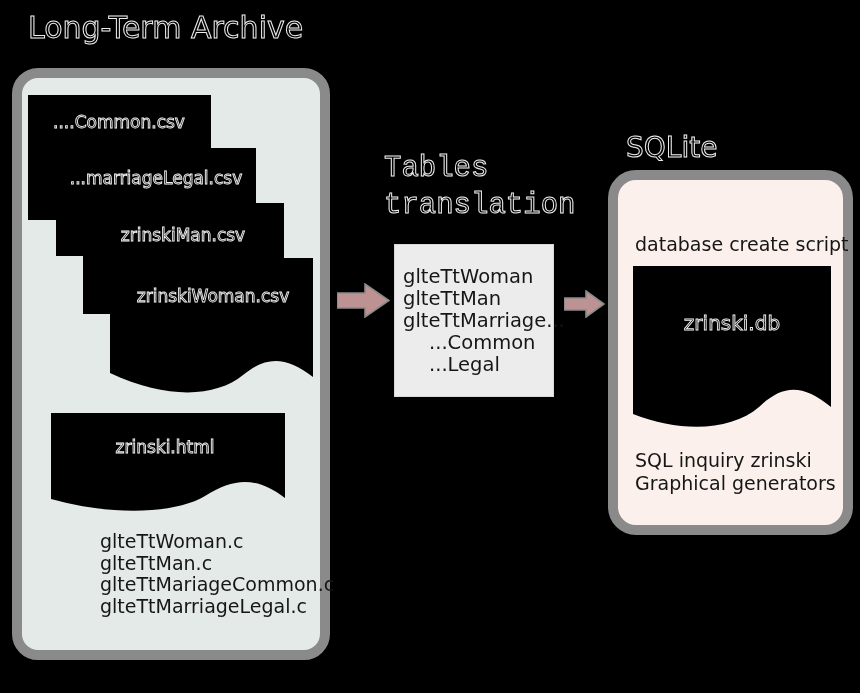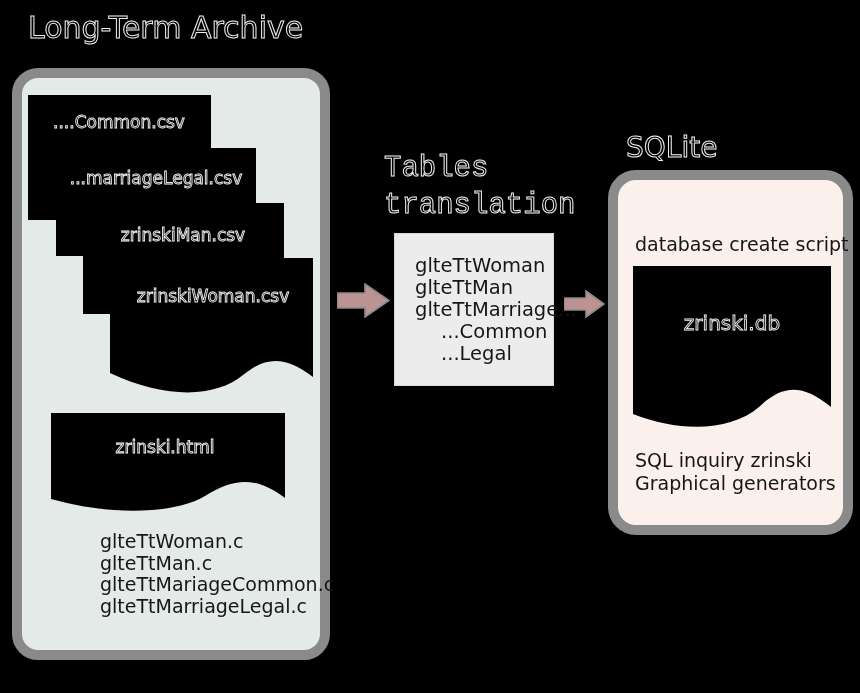--- a/index.html
+++ b/index.html
@@ -47,23 +47,23 @@
   .doc-man{left:83px;top:203px;}
   .doc-woman{left:110px;top:258px;}
   .doc-html{left:51px;top:413px;}
   .doc-db{left:633px;top:266px;}
   .c-list{left:56px;top:531px;font-size:19px;line-height:21.5px;color:var(--text);white-space:nowrap;margin-left:44px;}
   .arrow1{left:337px;top:283px;}
   .arrow2{left:564px;top:290px;}
   .arrow-shape{fill:var(--arrow_fill);stroke:var(--box_border);stroke-width:1.6px;stroke-linejoin:miter;}
   .translation-title{left:384px;top:150px;width:180px;text-align:left;font-size:29px;line-height:37px;font-family:Liberation Mono, monospace;}
   .translation-box{
-    left:394px;top:233px;width:160px;height:153px;box-sizing:border-box;
+    left:394px;top:244px;width:160px;height:153px;box-sizing:border-box;
     background:var(--translation_fill);border:1px solid #d8d8d8;
-    padding:21px 0 0 20px;font-size:19.5px;line-height:22px;color:var(--text);white-space:nowrap;
+    padding:21px 0 0 8px;font-size:19.5px;line-height:22px;color:var(--text);white-space:nowrap;
   }
   .translation-box .row:nth-child(4),
   .translation-box .row:nth-child(5){padding-left:26px;}
   .database-title{left:626px;top:84px;width:200px;text-align:left;font-size:28px;line-height:38px;margin-top:45px;}
   .database-panel{
     left:608px;top:170px;width:245px;height:365px;box-sizing:border-box;
     background:var(--database_fill);
     border:10px solid var(--box_border);
     border-radius:28px;
   }

